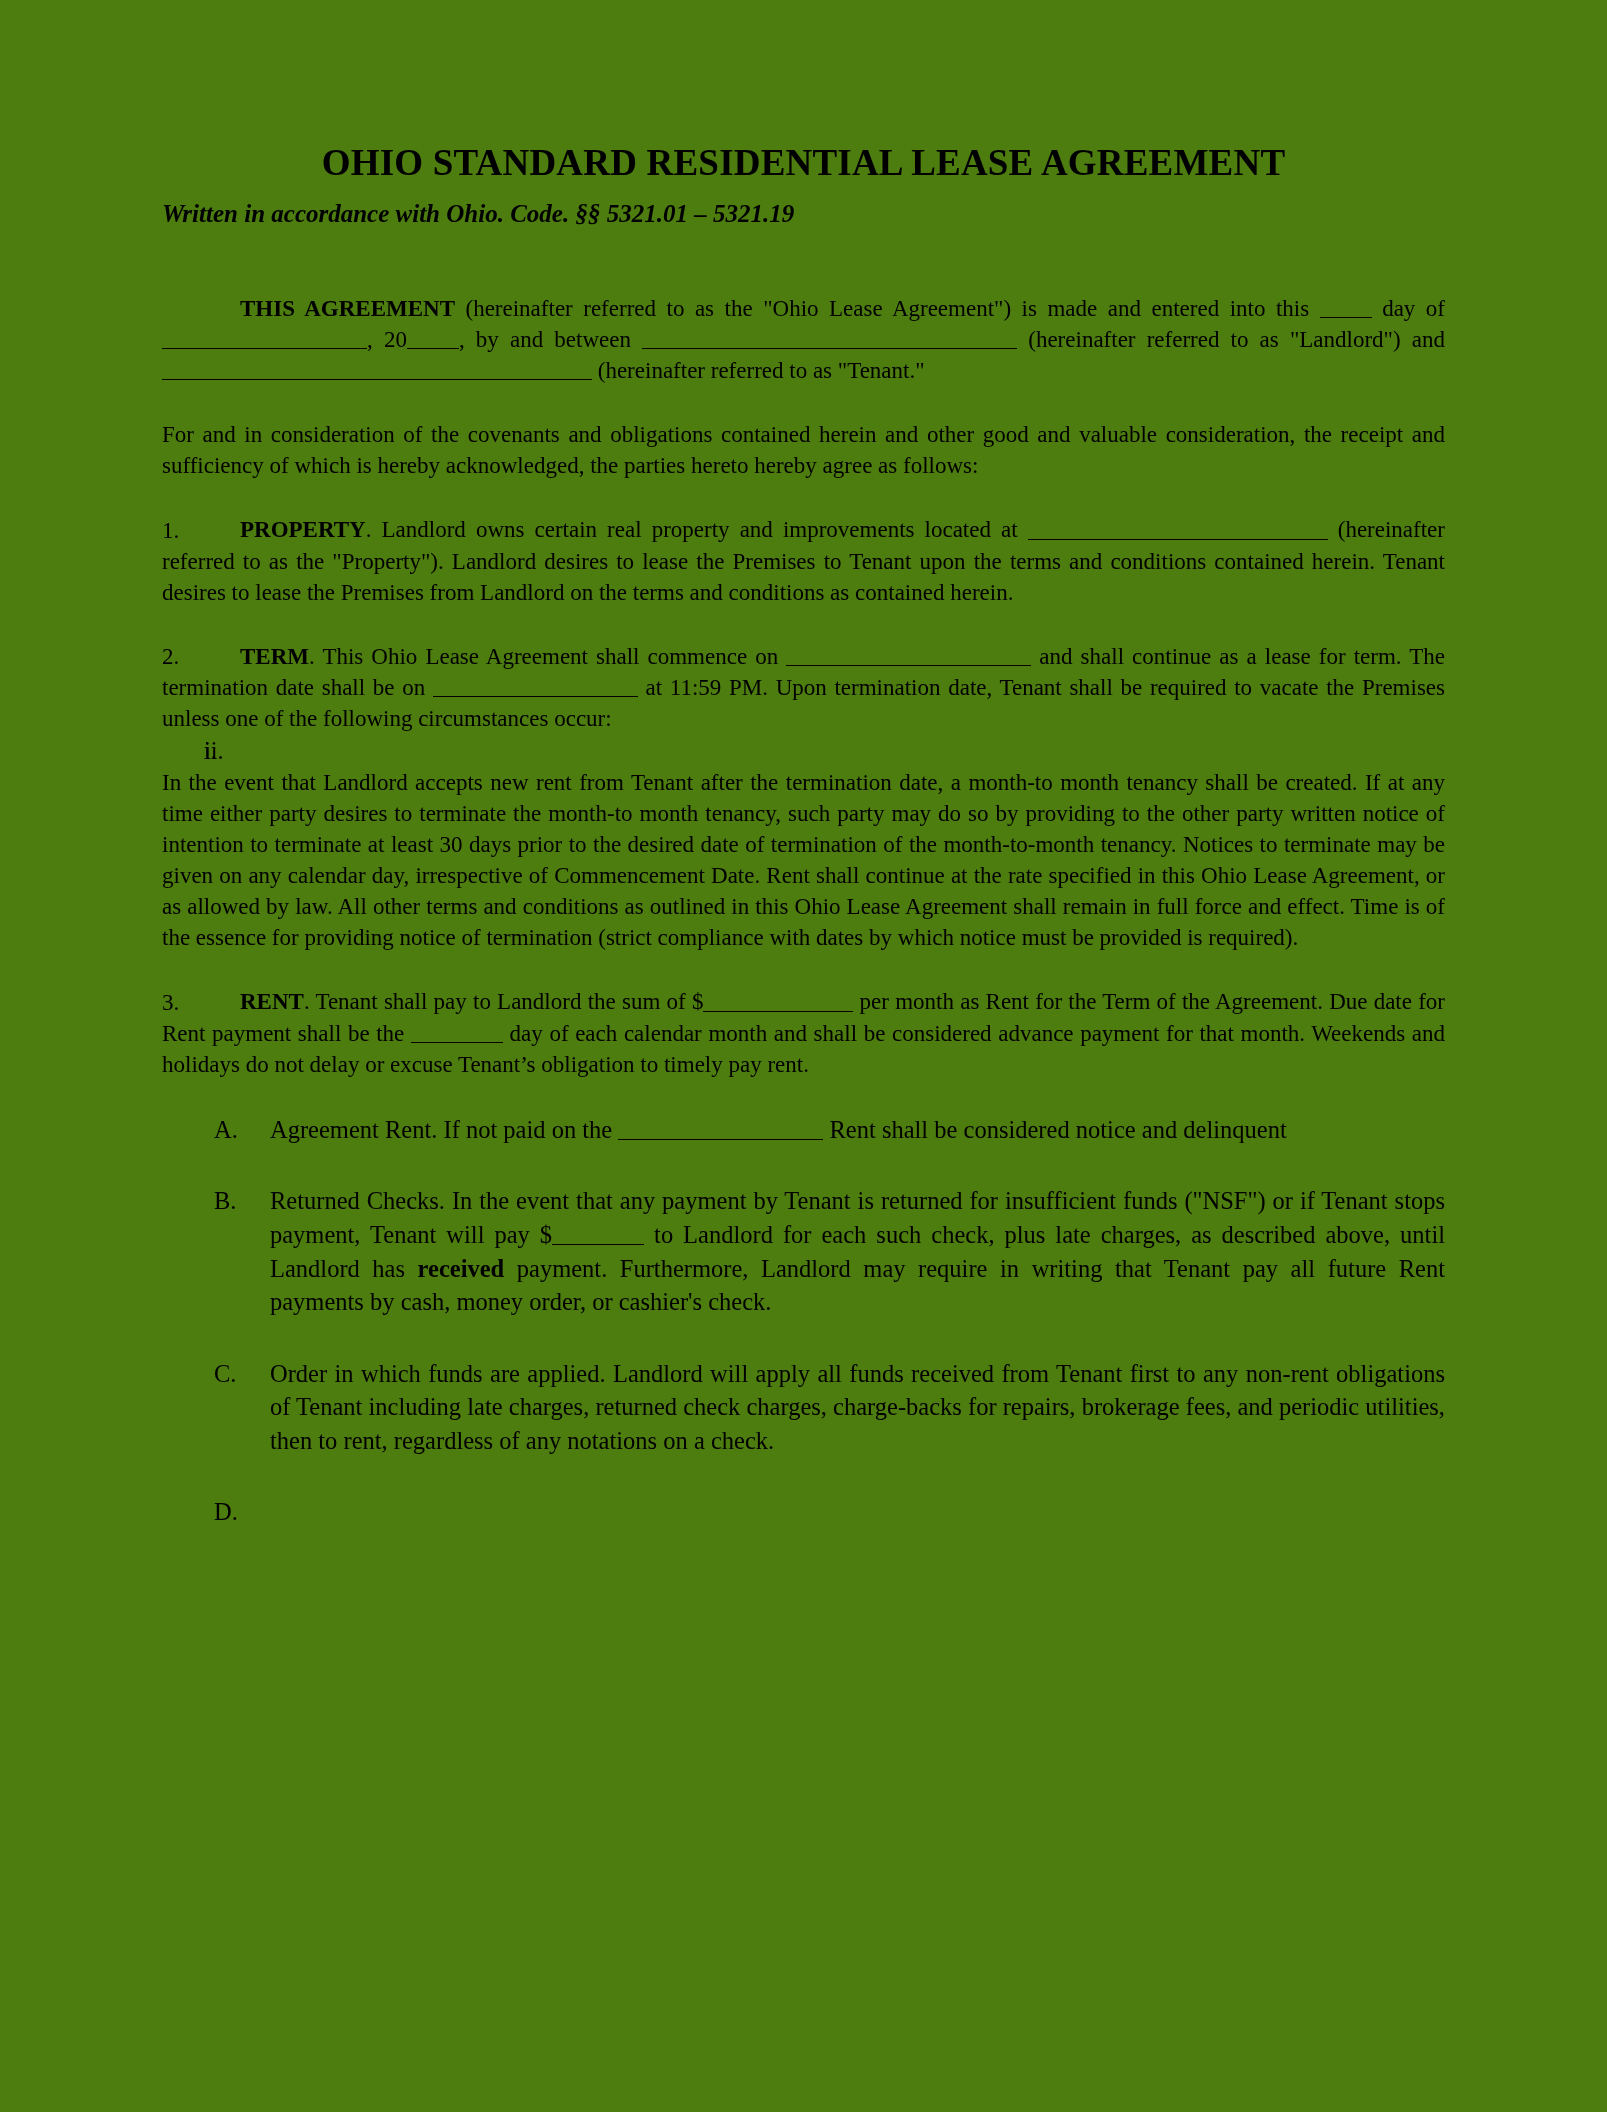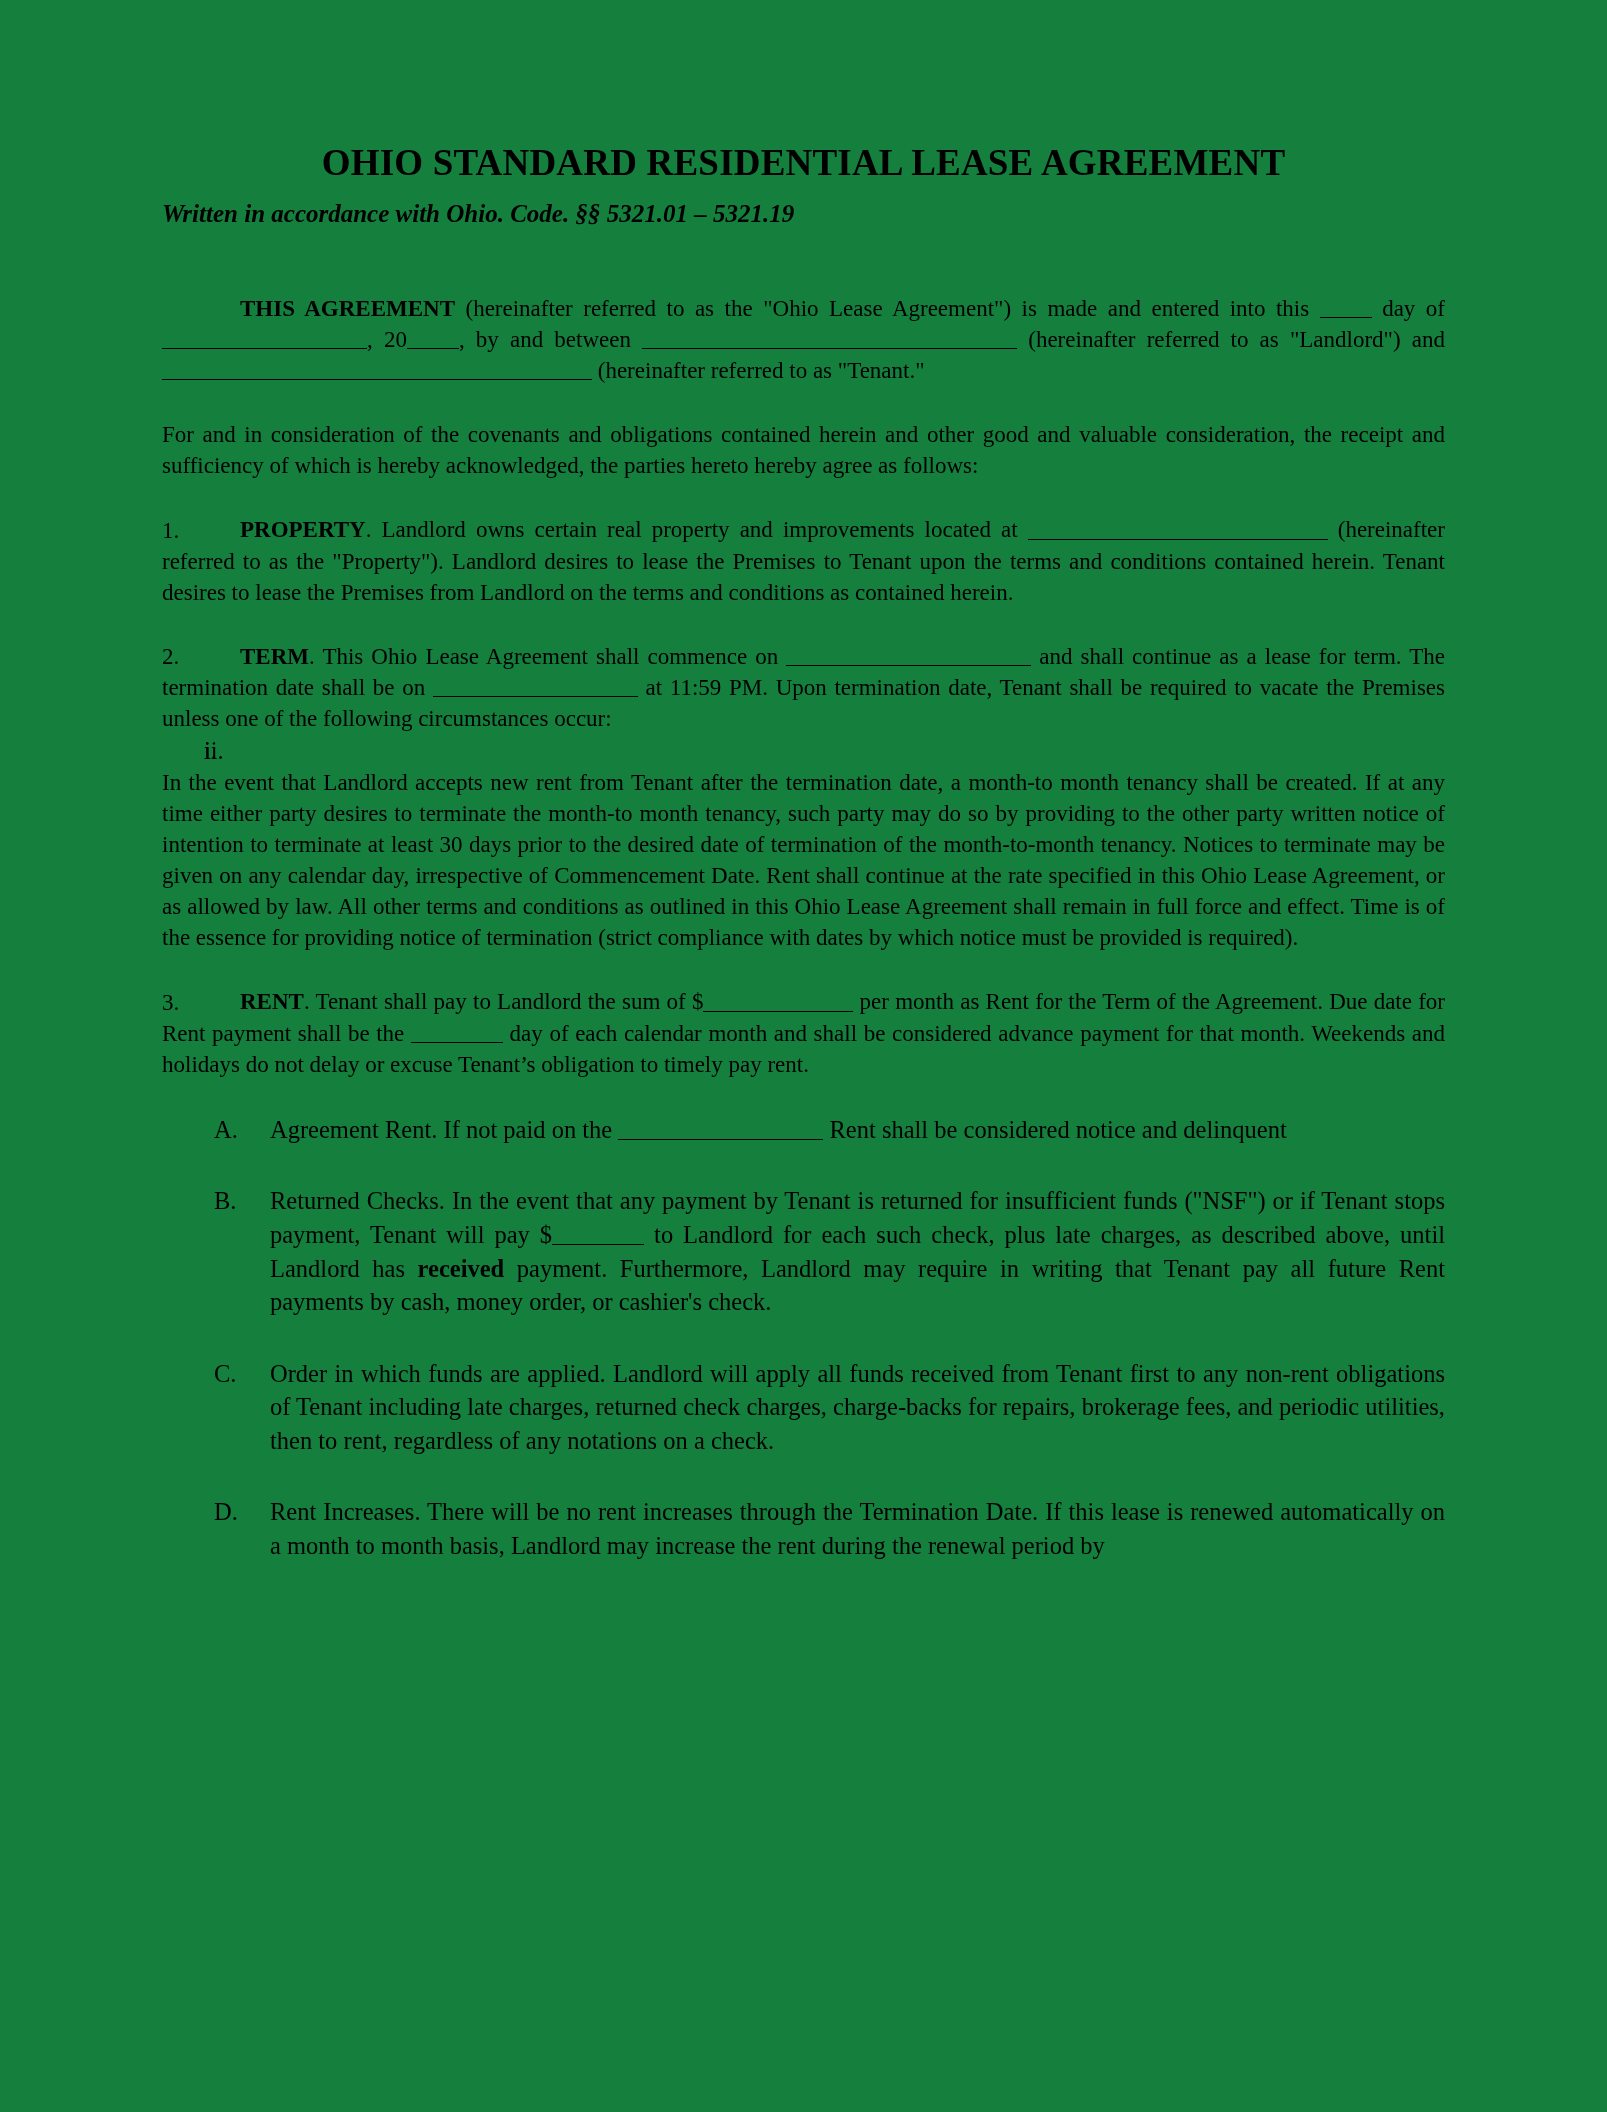--- a/index.html
+++ b/index.html
@@ -4,21 +4,21 @@
 <style>
   html, body {
     margin: 0;
     padding: 0;
     background: #ffffff;
   }
   .page {
     position: relative;
     width: 1607px;
     height: 2112px;
-    background: #15803d;
+    background: #4d7c0f;
     box-sizing: border-box;
     font-family: "Liberation Serif", "DejaVu Serif", serif;
     color: #000000;
     overflow: hidden;
   }
   .content {
     position: absolute;
     left: 162px;
     top: 140px;
     width: 1283px;
@@ -173,19 +173,19 @@
     <div class="gap-md"></div>
 
     <p class="body-text"><span class="num-col">3.</span><span class="bold">RENT</span><span>. Tenant shall pay to Landlord the sum of $</span><span class="blank b-md"></span><span> per month as Rent for the Term of the Agreement. Due date for Rent payment shall be the </span><span class="blank b-sm"></span><span> day of each calendar month and shall be considered advance payment for that month. Weekends and holidays do not delay or excuse Tenant’s obligation to timely pay rent.</span></p>
 
     <div class="gap-md"></div>
 
     <ol class="alpha">
       <li><span class="marker">A.</span><span>Agreement Rent. If not paid on the </span><span class="blank b-lg"></span><span> Rent shall be considered notice and delinquent</span></li>
       <li><span class="marker">B.</span><span>Returned Checks. In the event that any payment by Tenant is returned for insufficient funds ("NSF") or if Tenant stops payment, Tenant will pay $</span><span class="blank b-sm"></span><span> to Landlord for each such check, plus late charges, as described above, until Landlord has </span><span class="bold">received</span><span> payment. Furthermore, Landlord may require in writing that Tenant pay all future Rent payments by cash, money order, or cashier's check.</span></li>
       <li><span class="marker">C.</span><span>Order in which funds are applied. Landlord will apply all funds received from Tenant first to any non-rent obligations of Tenant including late charges, returned check charges, charge-backs for repairs, brokerage fees, and periodic utilities, then to rent, regardless of any notations on a check.</span></li>
-      <li><span class="marker">D.</span><span>Rent Increases. There will be no rent increases through the Termination Date. If this lease is renewed automatically on a month to month basis, Landlord may increase the rent during the renewal period by</span></li>
+      <li><span class="marker">D.</span></li>
     </ol>
 
   </div>
 
 
 </div>
 
 </body></html>

